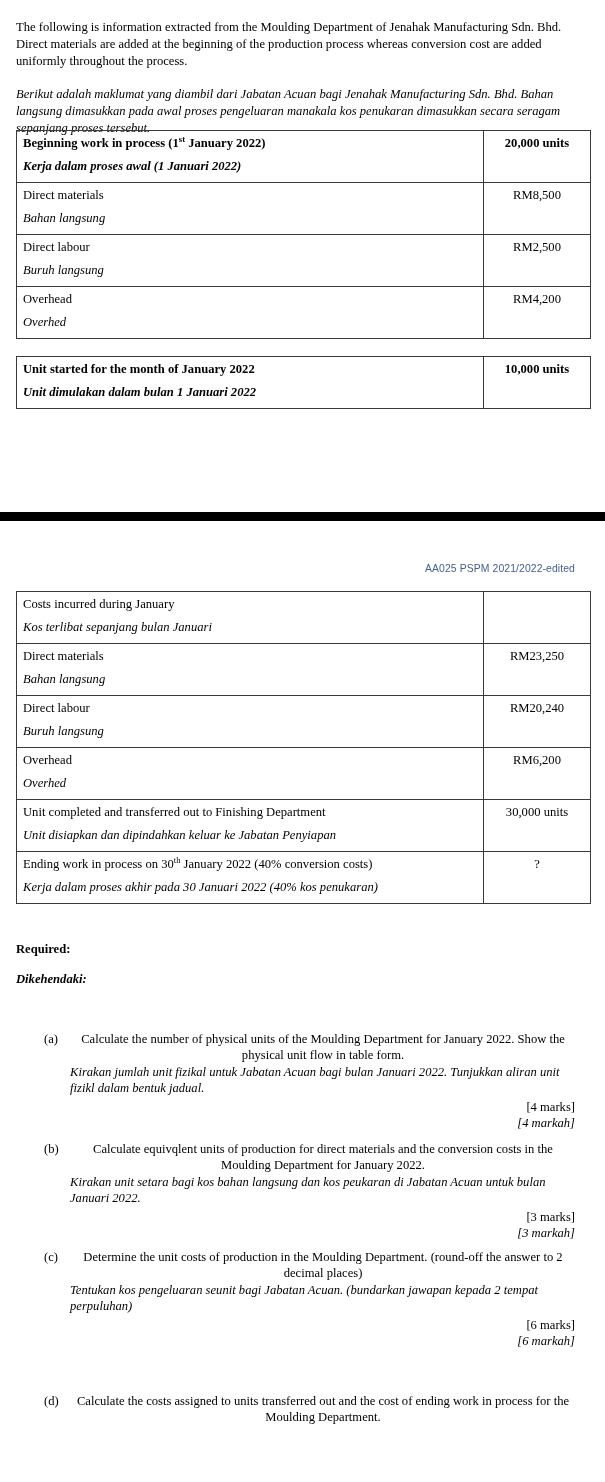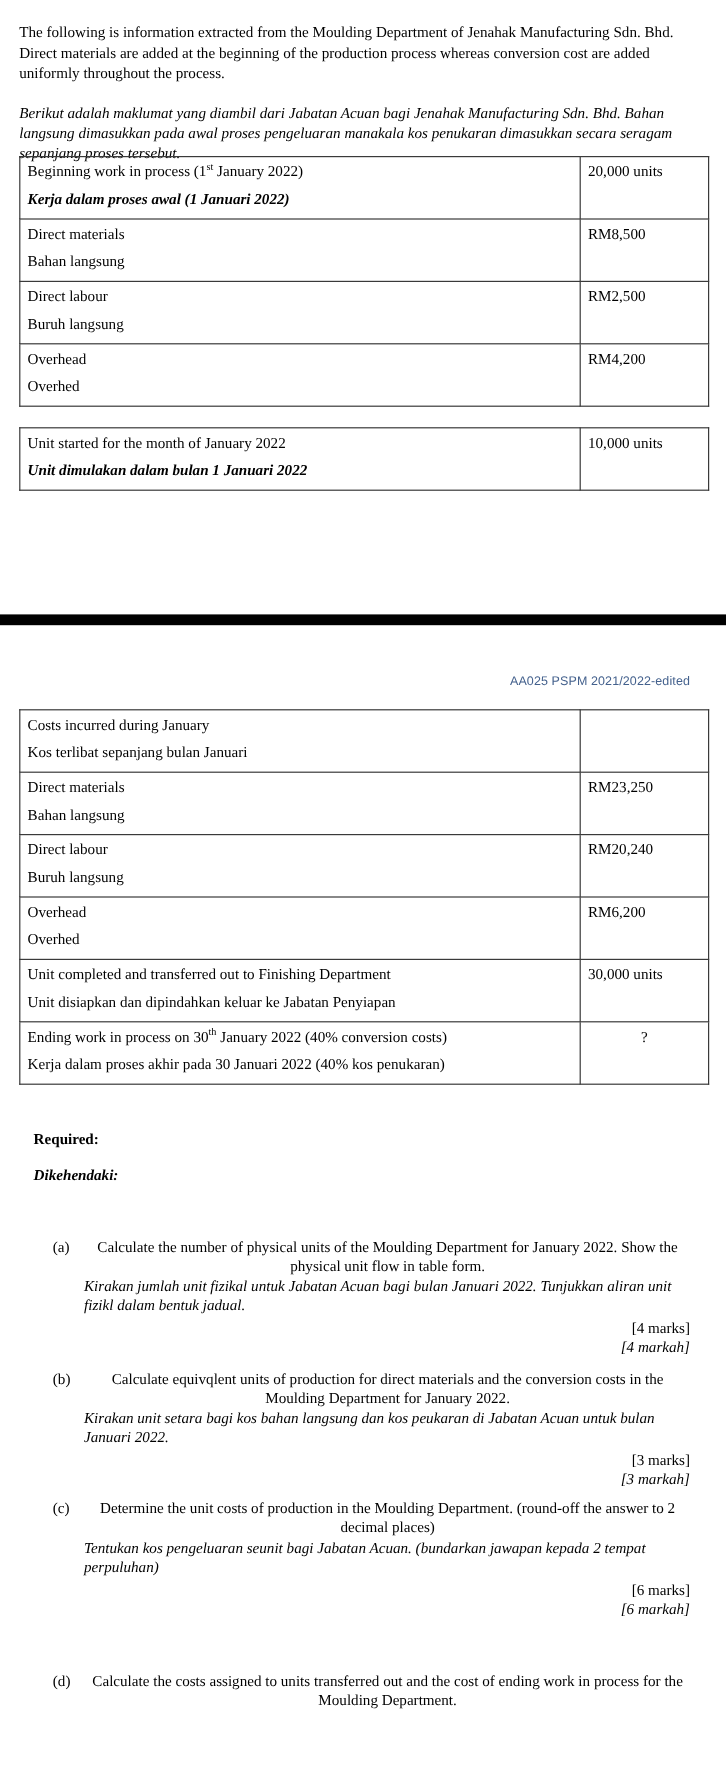--- a/index.html
+++ b/index.html
@@ -41,26 +41,26 @@
     table-layout: fixed;
     font-size: 12.6px;
   }
   table.qt td {
     border: 1.2px solid #3a3a3a;
     padding: 4px 6px 7px 6px;
     vertical-align: top;
     line-height: 17px;
   }
   table.qt td.label { width: 454px; }
-  table.qt td.value { width: 94px; text-align: left; }
+  table.qt td.value { width: 94px; text-align: center; }
   table.qt td.value.center { text-align: center; }
 
   .l1 { display: block; }
-  .l2 { display: block; margin-top: 6px; }
-  .bold  { font-weight: normal; }
+  .l2 { display: block; font-style: italic; margin-top: 6px; }
+  .bold  { font-weight: bold; }
   .bolditalic { font-weight: bold; font-style: italic; }
 
   sup { font-size: 0.68em; vertical-align: super; line-height: 0; }
 
   #table-beginning-wip { top: 130px; }
   #table-unit-started  { top: 356px; }
   #table-costs-incurred{ top: 591px; }
 
   
   .blackbar {
@@ -79,21 +79,21 @@
     right: 30px;
     font-family: "Liberation Sans", "DejaVu Sans", sans-serif;
     font-size: 10.4px;
     color: #44618d;
     letter-spacing: 0.1px;
   }
 
   
   .required {
     position: absolute;
-    left: 28px;
+    left: 16px;
     font-size: 12.6px;
   }
   .required.eng { top: 942px; font-weight: bold; }
   .required.bm  { top: 972px; font-weight: bold; font-style: italic; }
 
   
   .qblock {
     position: absolute;
     left: 44px;
     width: 532px;

